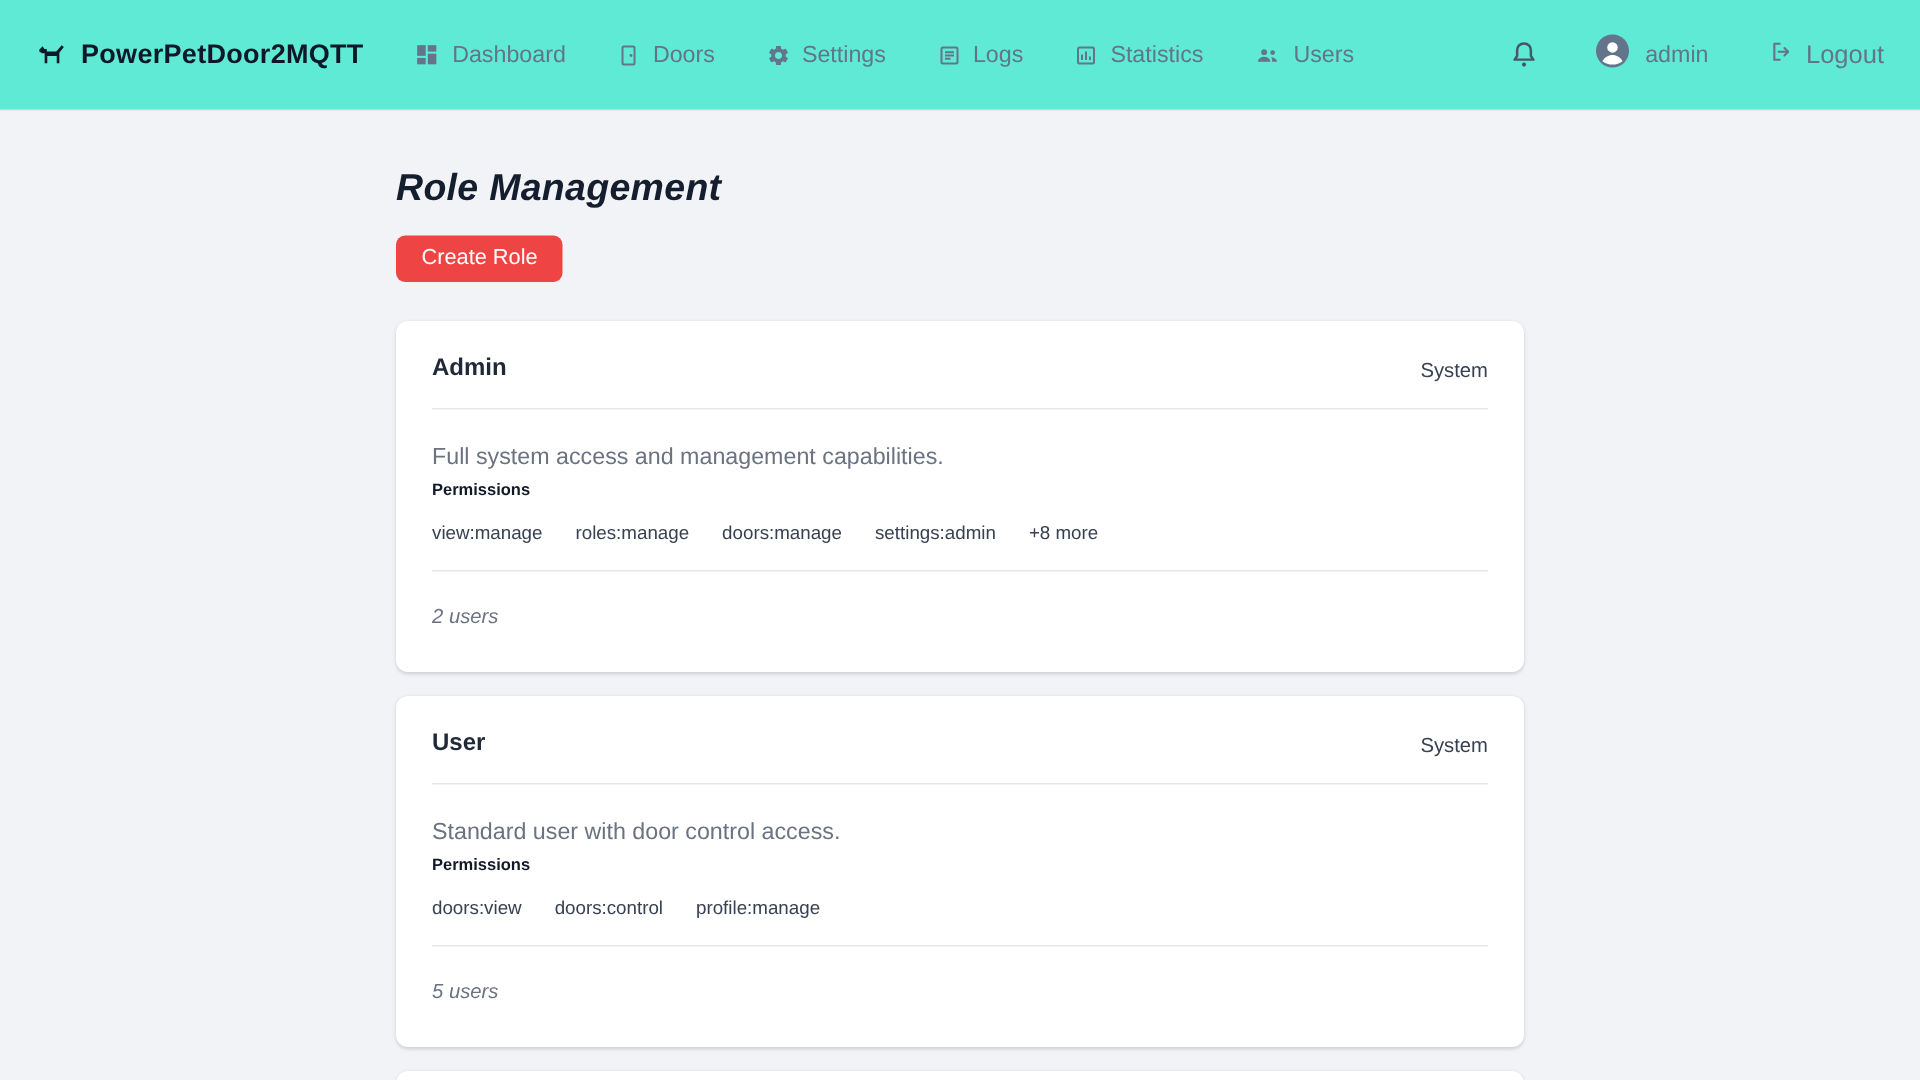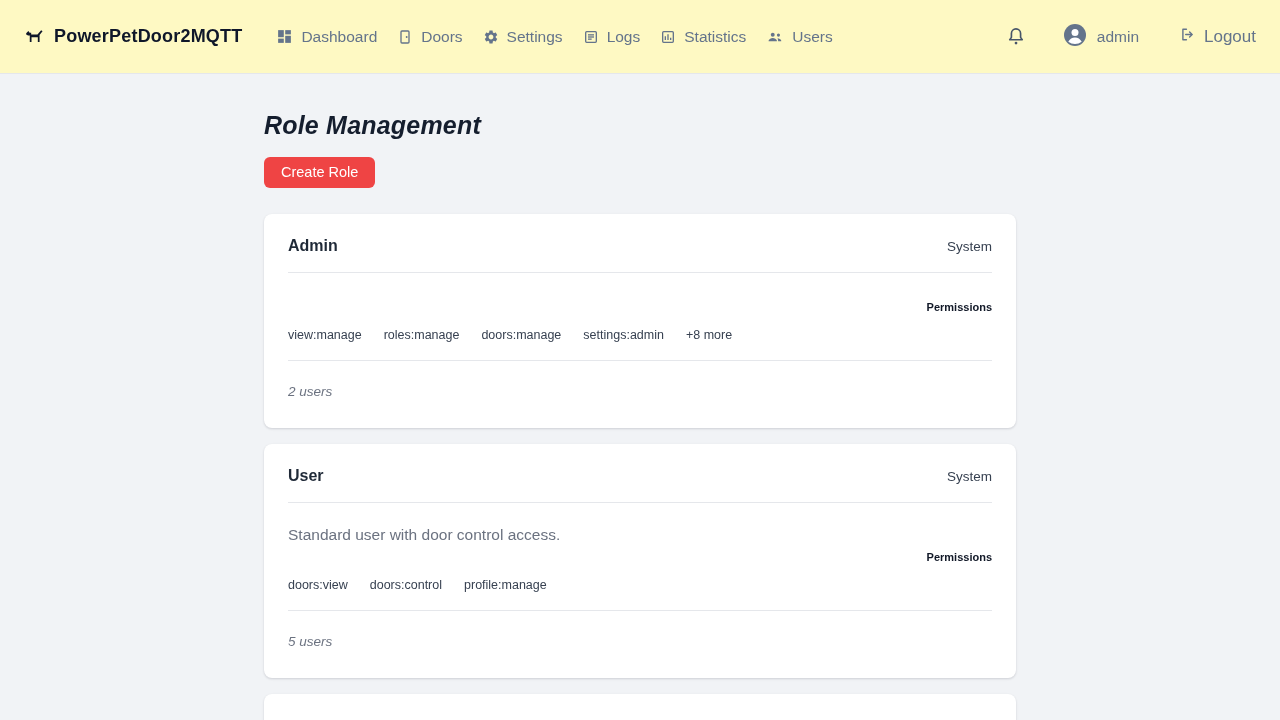--- a/index.html
+++ b/index.html
@@ -6,30 +6,30 @@
   html, body { margin: 0; padding: 0; }
   body {
     width: 1280px; height: 720px; overflow: hidden;
     background: #f1f3f6;
     font-family: "Liberation Sans", sans-serif;
     color: #1f2937;
   }
 
   
   .app-header {
-    height: 74px; background: #fef9c3;
+    height: 74px; background: #5eead4;
     border-bottom: 1px solid #e5e7eb;
     display: flex; align-items: center;
     padding: 0 24px;
   }
   .brand { display: flex; align-items: center; gap: 9px; }
   .brand .logo-glyph { color: #0f172a; display: flex; }
   .brand-name { font-size: 18px; font-weight: bold; color: #0f172a; letter-spacing: .2px; }
 
-  .main-nav { display: flex; align-items: flex-end; gap: 20px; margin-left: 34px; }
+  .main-nav { display: flex; align-items: flex-end; gap: 34px; margin-left: 34px; }
   .nav-item {
     display: flex; align-items: center; gap: 8px;
     color: #64748b; font-size: 15.5px; cursor: pointer; text-decoration: none;
   }
   .nav-item svg { display: block; }
 
   .header-right { margin-left: auto; display: flex; align-items: center; }
   .bell-btn { color: #475569; display: flex; cursor: pointer; background: none; border: none; padding: 0; }
   .user-chip { display: flex; align-items: center; gap: 10px; margin-left: 36px; cursor: pointer; }
   .user-chip .username { color: #64748b; font-size: 15.5px; }
@@ -63,21 +63,21 @@
     padding: 22px 24px 16px;
   }
   .role-name { font-size: 16px; font-weight: bold; color: #1f2937; line-height: 20px; }
   .role-type { font-size: 13.5px; color: #374151; }
   .divider { height: 1px; background: #e5e7eb; margin: 0 24px; }
 
   .card-body { padding: 22px 24px 17px; }
   .role-description { margin: 0; font-size: 15.5px; line-height: 20px; color: #6b7280; }
   .permissions-label {
     margin-top: 6px; font-size: 11px; line-height: 13px;
-    font-weight: bold; color: #111827; text-align: right;
+    font-weight: bold; color: #111827;
   }
   .chips { display: flex; flex-wrap: wrap; gap: 22px; margin-top: 13px; }
   .chip { font-size: 12.5px; line-height: 16px; color: #374151; white-space: nowrap; }
 
   .card-footer { padding: 21px 24px 28px; font-style: italic; }
   .users-count { font-size: 13.5px; line-height: 16px; color: #6b7280; }
 
   .partial-card { height: 140px; margin-bottom: 0; }
 </style>
 </head>
@@ -192,20 +192,21 @@
   <button class="create-role-btn">Create Role</button>
 
   
   <section class="role-card">
     <div class="card-header">
       <span class="role-name">Admin</span>
       <span class="role-type">System</span>
     </div>
     <div class="divider"></div>
     <div class="card-body">
+      <p class="role-description">Full system access and management capabilities.</p>
       <div class="permissions-label">Permissions</div>
       <div class="chips">
           <span class="chip">view:manage</span>
           <span class="chip">roles:manage</span>
           <span class="chip">doors:manage</span>
           <span class="chip">settings:admin</span>
           <span class="chip">+8 more</span>
         </div>
     </div>
     <div class="divider"></div>

